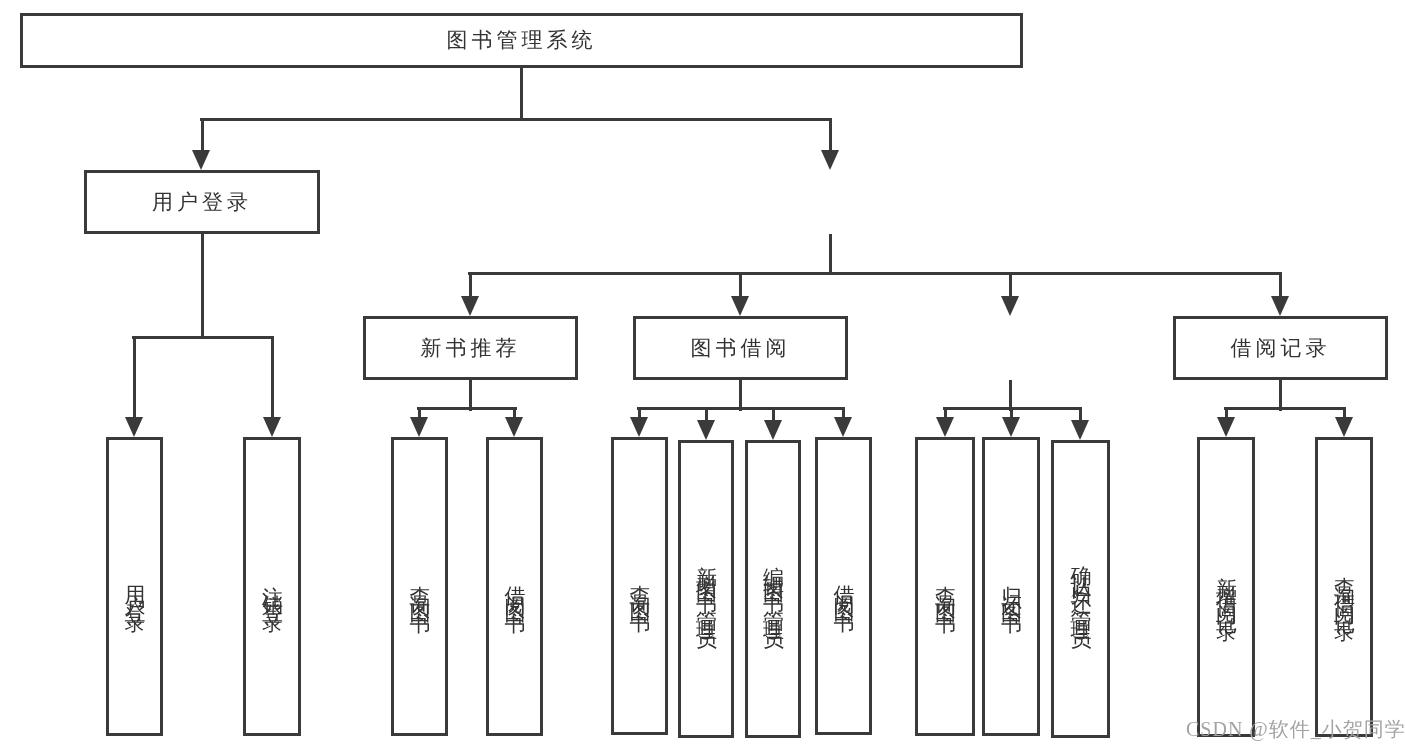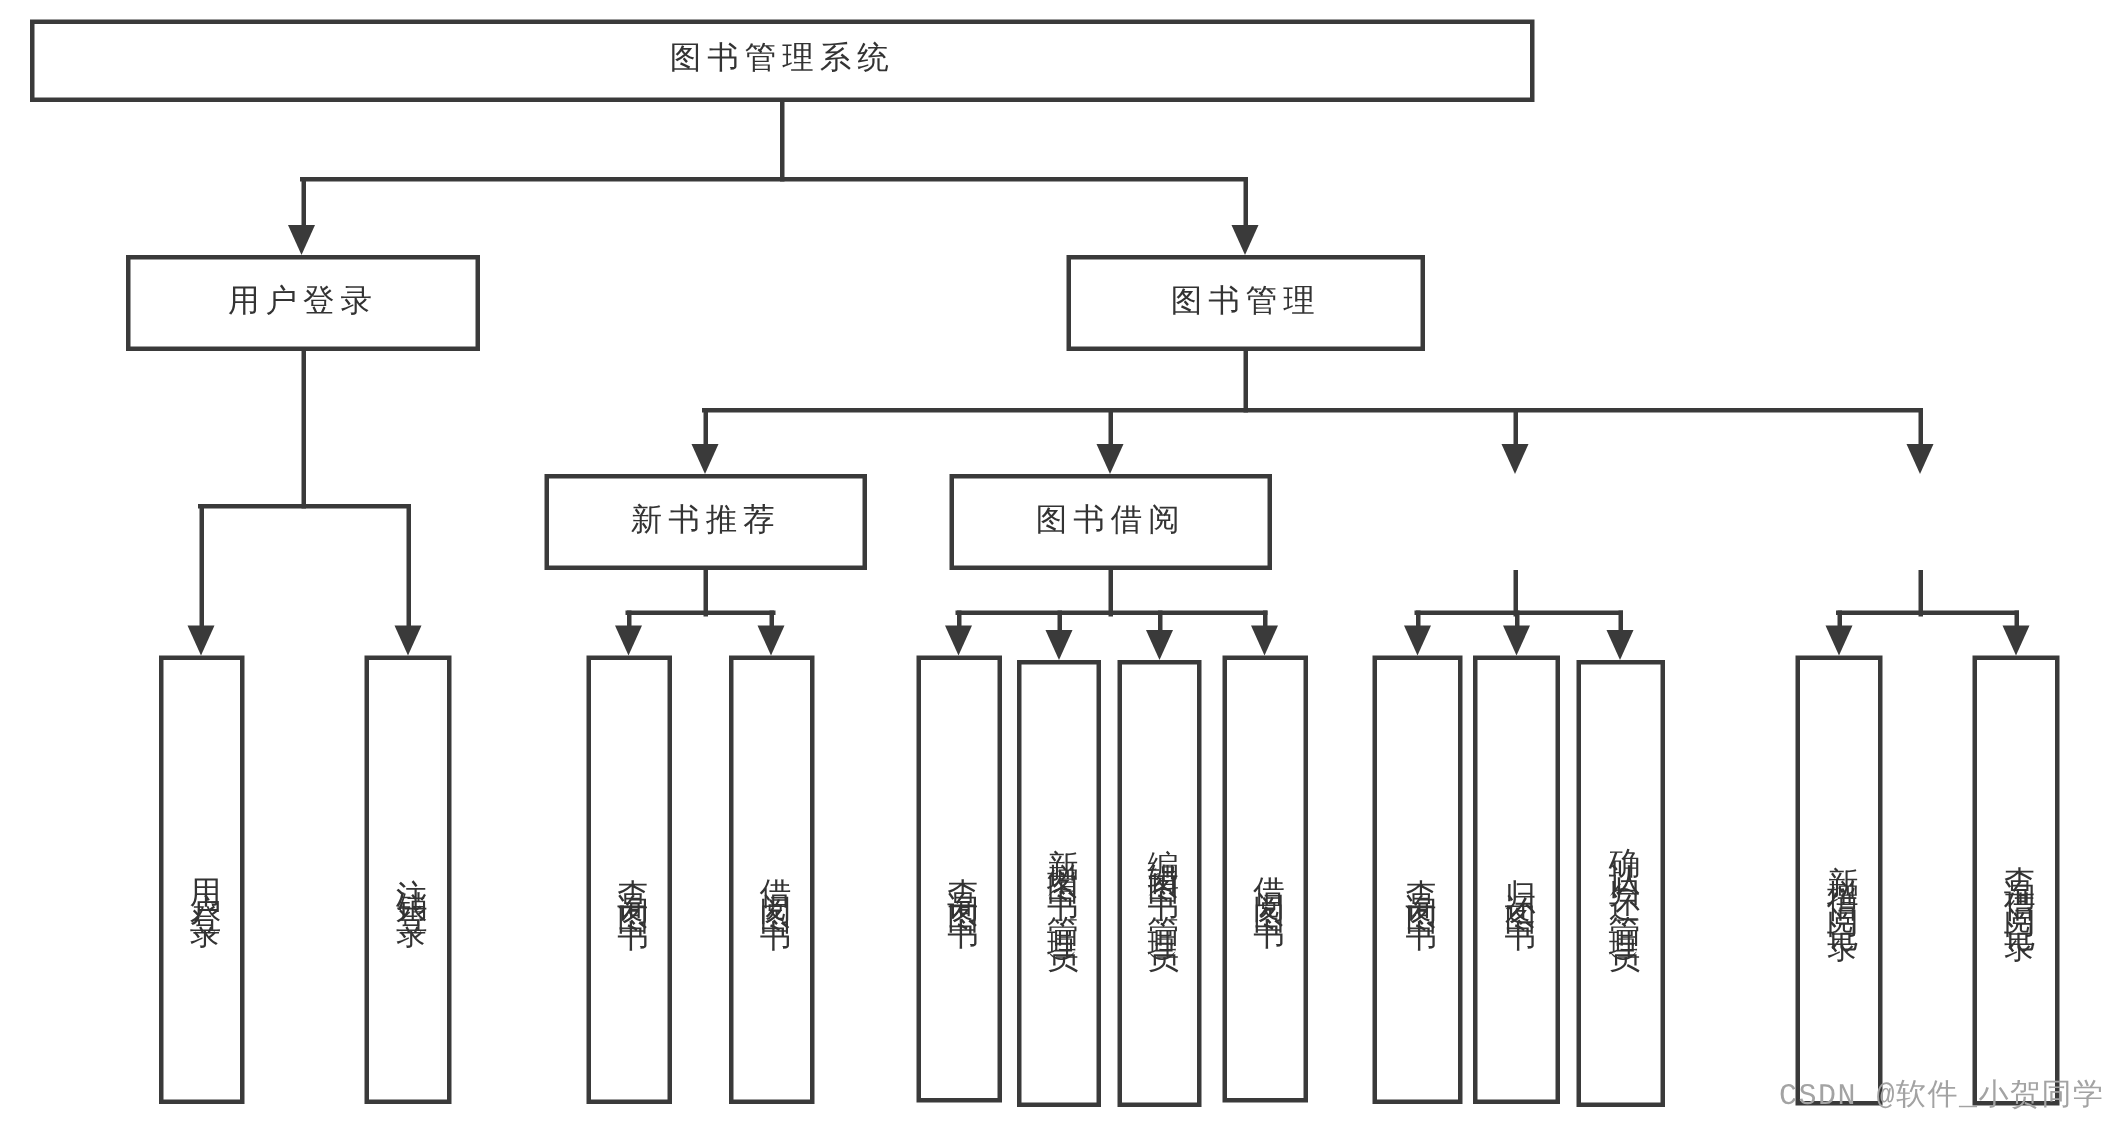--- a/index.html
+++ b/index.html
@@ -6,21 +6,21 @@
     --line:#3a3a3a;
     --text:#333333;
     --watermark:#a3a3a3;
     --background:#ffffff;
   }
   html,body{margin:0;padding:0;background:var(--background);}
   #canvas{
     position:relative;
     width:1405px;height:747px;
     background:var(--background);
-    font-family:Liberation Mono, monospace;
+    font-family:Liberation Serif, serif;
     overflow:hidden;
   }
   .node{
     position:absolute;
     box-sizing:border-box;
     background:#fff;
     border:3px solid var(--line);
     color:var(--text);
     display:flex;align-items:center;justify-content:center;
     font-size:21px;
@@ -95,27 +95,27 @@
 
   <div class="vl" style="left:1279px;top:380px;height:31px"></div>
   <div class="hl" style="left:1224px;top:407px;width:122px"></div>
   <div class="vl" style="left:1225px;top:407px;height:14px"></div>
   <div class="vl" style="left:1343px;top:407px;height:14px"></div>
 
   <div class="node" style="left:20px;top:13px;width:1003px;height:55px">图书管理系统</div>
 
   <div class="node" style="left:84px;top:170px;width:236px;height:64px">用户登录</div>
 
-  <div class="node" style="left:711px;top:170px;width:239px;height:64px">图书管理</div>
 
   <div class="node" style="left:363px;top:316px;width:215px;height:64px">新书推荐</div>
 
   <div class="node" style="left:633px;top:316px;width:215px;height:64px">图书借阅</div>
 
 
+  <div class="node" style="left:1173px;top:316px;width:215px;height:64px">借阅记录</div>
 
   <div class="node vnode" style="left:106px;top:437px;width:57px;height:299px">
     <span>用户登录</span>
   </div>
 
   <div class="node vnode" style="left:243px;top:437px;width:58px;height:299px">
     <span>注销登录</span>
   </div>
 
   <div class="node vnode" style="left:391px;top:437px;width:57px;height:299px">

